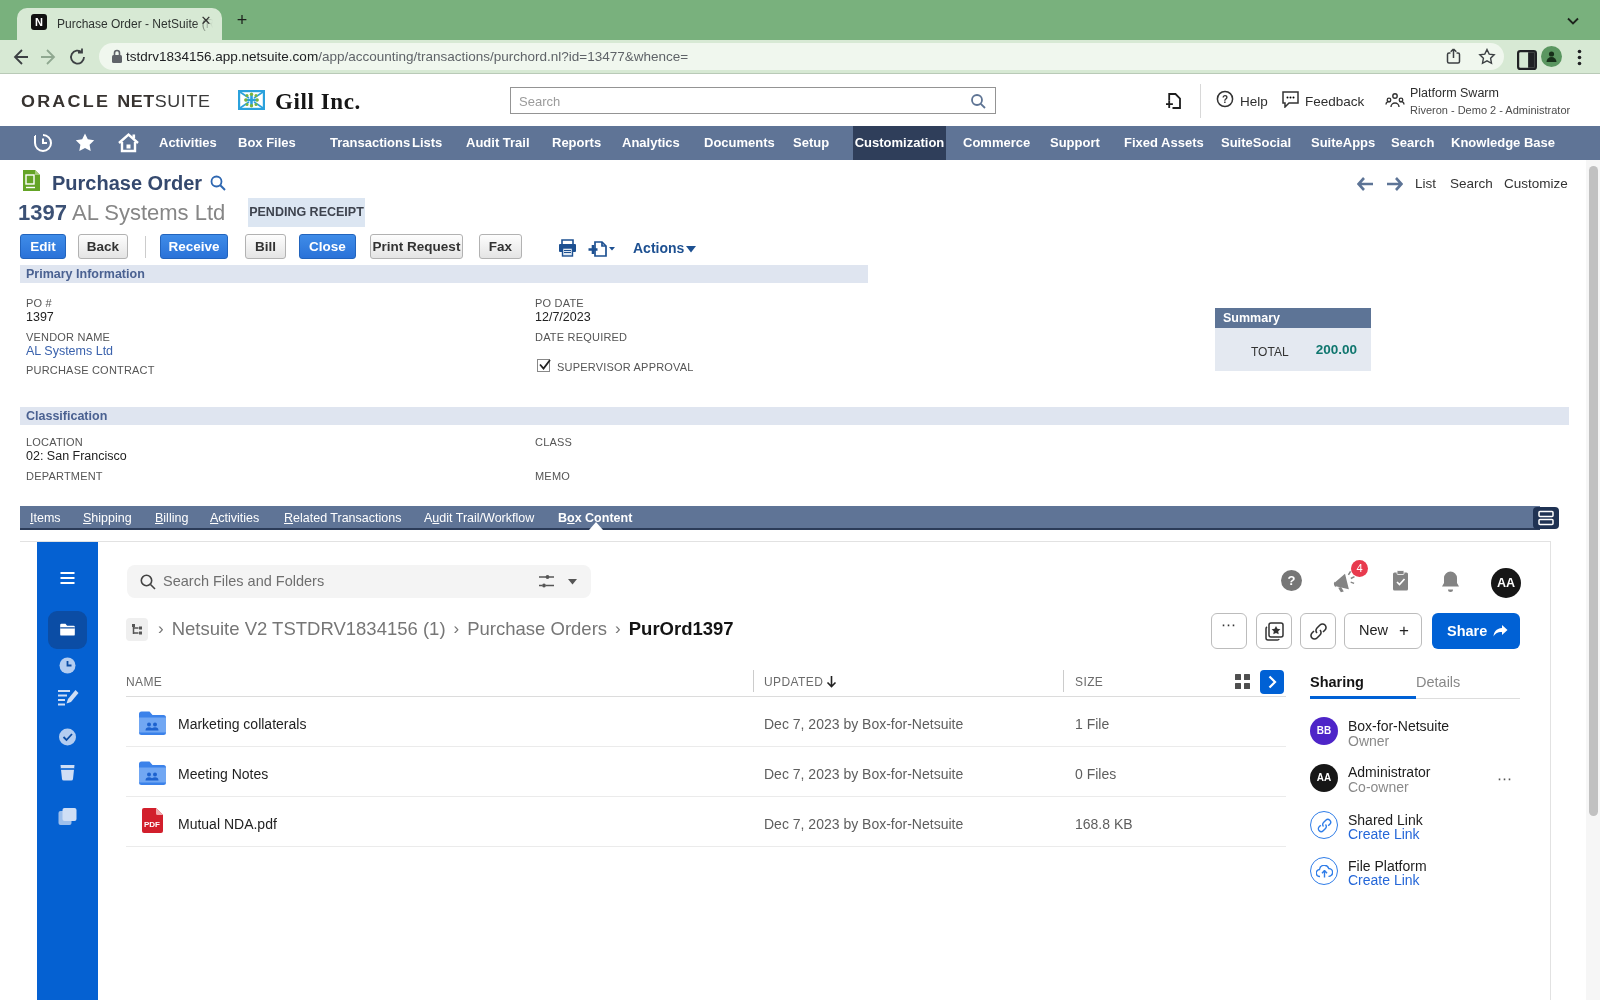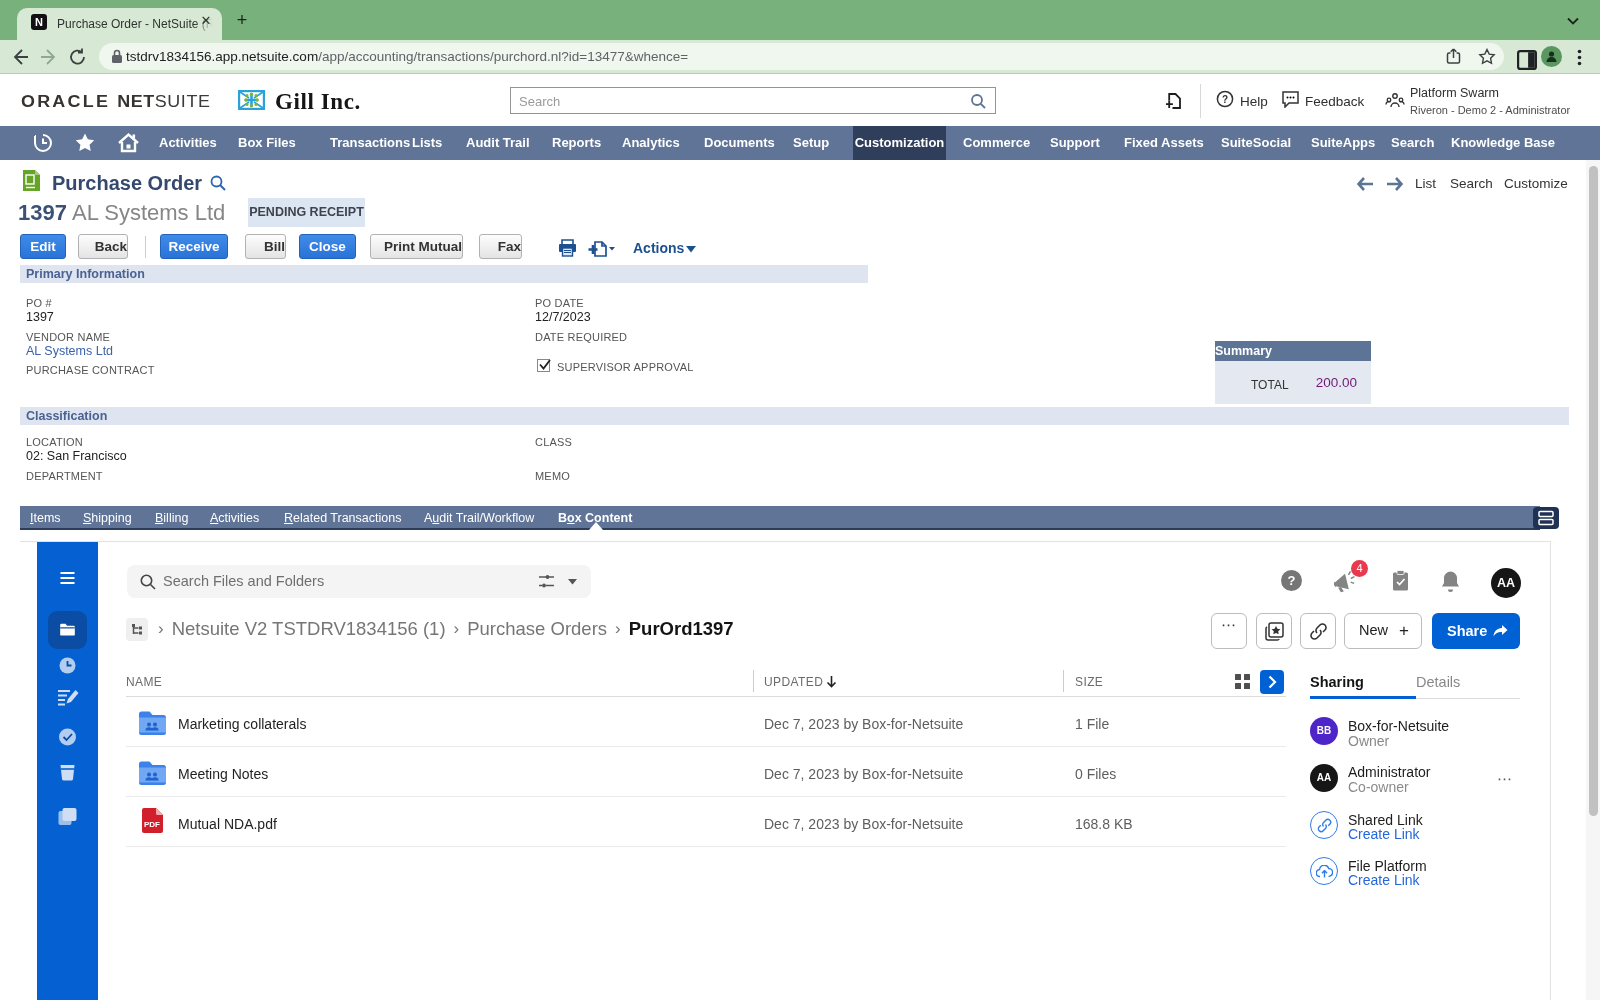--- a/index.html
+++ b/index.html
@@ -42,35 +42,35 @@
 #pgicon{left:22px;top:169px;}
 #pgtitle{left:52px;top:172px;font-size:20px;font-weight:bold;color:#35496e;}
 #pgmag{left:210px;top:175px;}
 #arrl{left:1357px;top:177px;}#arrr{left:1386px;top:177px;}
 #rec{left:18px;top:200px;font-size:22px;font-weight:bold;color:#3c5175;}
 #recname{left:72px;top:200px;font-size:22px;color:#868686;}
 #badge{left:248px;top:198px;width:117px;height:29px;background:#dce6f2;white-space:nowrap;font-size:12.5px;font-weight:bold;color:#3e434e;text-align:center;line-height:29px;}
 
 .btn{position:absolute;top:234px;height:25px;border-radius:3px;font-size:13.5px;font-weight:bold;text-align:center;line-height:24px;}
 .btnb{background:linear-gradient(#3f8ce8,#2a72d8);border:1px solid #2264bd;color:#fff;}
-.btnw{background:linear-gradient(#fdfdfd,#e4e4e4);border:1px solid #b2b2b2;color:#333;text-align:right;}
+.btnw{background:linear-gradient(#fdfdfd,#e4e4e4);border:1px solid #b2b2b2;color:#333;}
 #vdiv1{left:145px;top:236px;width:1px;height:22px;background:#ccc;}
 #printico{left:558px;top:239px;}
 #expico{left:588px;top:239px;}
 #actions{left:633px;top:240px;font-size:14px;font-weight:bold;color:#1d5091;}
 
 .secbar{position:absolute;left:20px;height:18px;background:#dfe5f0;font-size:12.5px;font-weight:bold;color:#4a6191;line-height:18px;padding-left:6px;}
 .lbl{position:absolute;font-size:11px;color:#555;letter-spacing:0.2px;}
 .val{position:absolute;font-size:12.5px;color:#222;}
 a.vlink{color:#3a62ad;text-decoration:none;}
 #sumbox{left:1215px;top:308px;width:156px;}
-#sumhdr{height:20px;background:#5d7496;color:#fff;font-weight:bold;font-size:12.5px;line-height:20px;margin-top:33px;}
+#sumhdr{height:20px;background:#5d7496;color:#fff;font-weight:bold;font-size:12.5px;line-height:20px;padding-left:8px;}
 #sumbody{height:43px;background:#e4e9f1;position:relative;}
 #sumbody .t{position:absolute;left:9px;top:17px;font-size:12px;color:#333;margin-left:27px;}
-#sumbody .v{position:absolute;right:14px;top:14px;font-size:13.5px;font-weight:normal;color:#701a75;}
+#sumbody .v{position:absolute;right:14px;top:14px;font-size:13.5px;font-weight:bold;color:#0f766e;}
 #chk{left:537px;top:359px;width:13px;height:13px;border:1px solid #888;background:#fff;}
 
 #subtabs{left:20px;top:506px;width:1520px;height:24px;background:#5f7496;border-bottom:2px solid #2c3c59;color:#fff;}
 #subtabs .st{position:absolute;top:0;font-size:12.5px;line-height:24px;}
 #notch{left:589px;top:522px;width:0;height:0;border-left:7px solid transparent;border-right:7px solid transparent;border-bottom:8px solid #fff;}
 #stico{left:1533px;top:507px;width:26px;height:22px;background:#1f3253;border-radius:4px;}
 
 #boxtop{left:20px;top:541px;width:1530px;height:1px;background:#e2e2e2;}
 #boxright{left:1550px;top:541px;width:1px;height:459px;background:#e2e2e2;}
 #sidebar{left:37px;top:542px;width:61px;height:458px;background:#0561d2;}
@@ -268,21 +268,21 @@
 <div class="abs" style="left:1504px;top:176px;font-size:13.5px;color:#333">Customize</div>
 <div class="abs" id="rec">1397</div>
 <div class="abs" id="recname">AL Systems Ltd</div>
 <div class="abs" id="badge">PENDING RECEIPT</div>
 <div class="btn btnb" style="left:20px;width:46px">Edit</div>
 <div class="btn btnw" style="left:78px;width:50px">Back</div>
 <div class="abs" id="vdiv1"></div>
 <div class="btn btnb" style="left:160px;width:68px">Receive</div>
 <div class="btn btnw" style="left:245px;width:41px">Bill</div>
 <div class="btn btnb" style="left:299px;width:57px">Close</div>
-<div class="btn btnw" style="left:370px;width:93px">Print Mutual</div>
+<div class="btn btnw" style="left:370px;width:93px">Print Request</div>
 <div class="btn btnw" style="left:479px;width:43px">Fax</div>
 <svg class="abs" id="printico" width="19" height="18" viewBox="0 0 19 18">
     <path d="M4 5 V1 h11 v4" fill="none" stroke="#1d5091" stroke-width="1.6"></path>
     <rect x="1" y="5" width="17" height="8" rx="1" fill="#1d5091"></rect>
     <rect x="4.5" y="9" width="10" height="8" fill="#dfe8f2" stroke="#1d5091" stroke-width="1.4"></rect>
     <path d="M6 11.5 h7 M6 13.5 h7" stroke="#1d5091" stroke-width="1"></path>
   </svg>
 <svg class="abs" id="expico" width="27" height="18" viewBox="0 0 27 18">
     <path d="M7 3 h7 l4 4 v10 h-11 z" stroke="#1d5091" stroke-width="1.7" fill="none"></path>
     <path d="M14 3 v4 h4" stroke="#1d5091" stroke-width="1.7" fill="none"></path>

